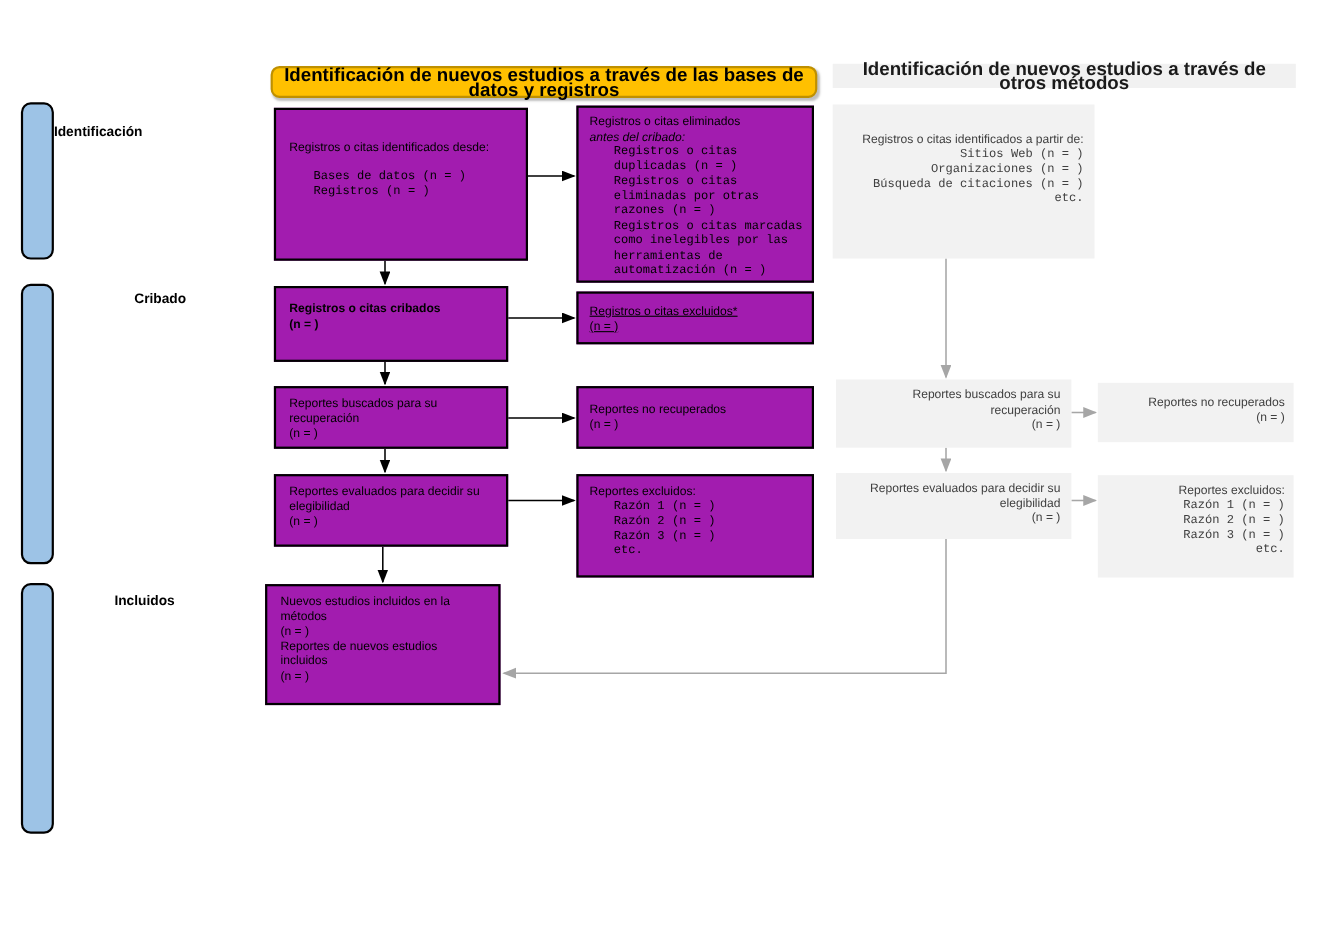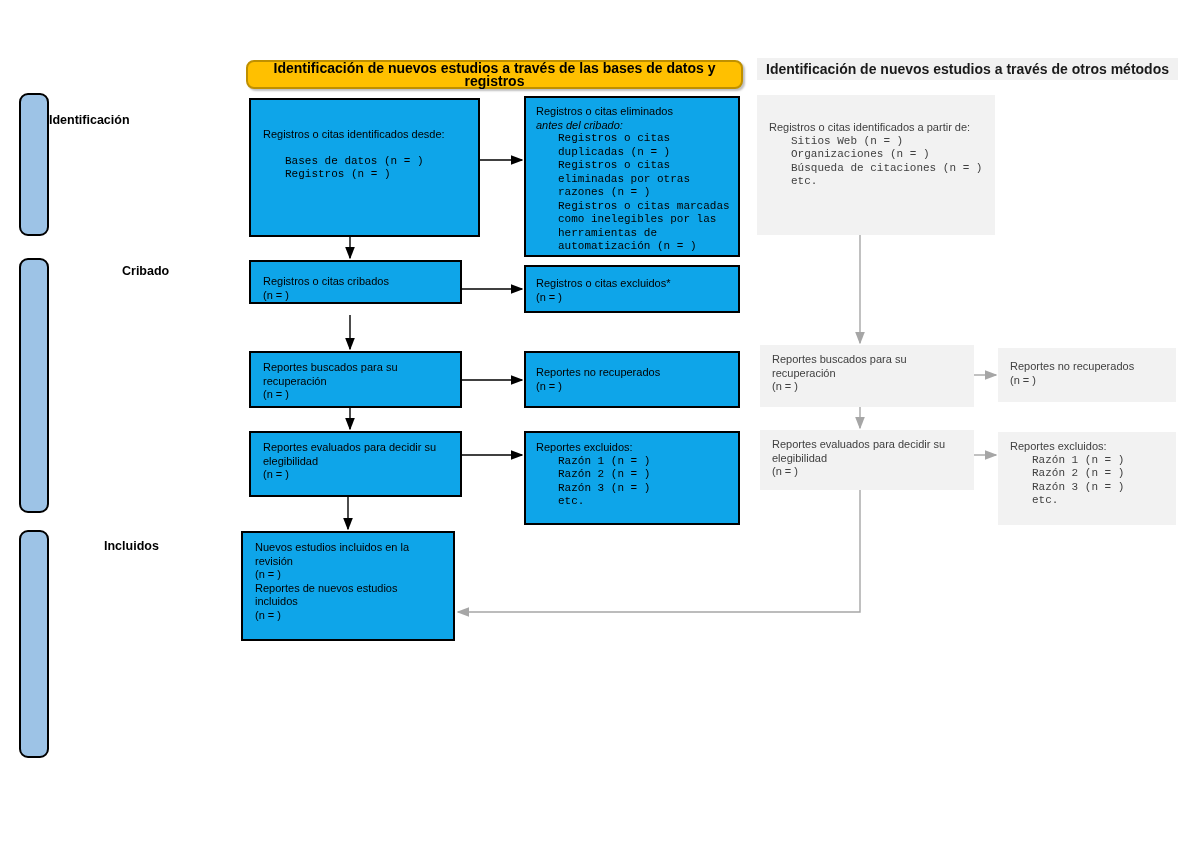--- a/index.html
+++ b/index.html
@@ -17,51 +17,51 @@
   .bar-screening      { top:258px; height:255px; }
   .bar-included       { top:530px; height:228px; }
   .stage-label { position:absolute; font-weight:bold; font-size:12.5px; white-space:nowrap; }
   .lbl-identification { left:49px;  top:101px;margin-top:12px; }
   .lbl-screening      { left:122px; top:264px; }
   .lbl-included       { left:104px; top:539px; }
 
   
   .hdr {
     position:absolute; box-sizing:border-box; display:flex; align-items:center;
-    justify-content:center; text-align:center; font-weight:bold; font-size:14px;
+    justify-content:center; text-align:center; font-weight:bold; font-size:17px;
     line-height:13px; padding:0 8px;
   }
   .hdr-yellow {
     left:246px; top:60px; width:497px; height:29px;
     background:#FFC000; border:2px solid #BF9000; border-radius:8px;
     box-shadow:2px 2px 2px rgba(0,0,0,0.25);
   }
   .hdr-gray {
     left:757px; top:58px; width:421px; height:22px;
     background:#F1F1F1; color:#1a1a1a;
   }
 
   
   .wbox, .gbox {
     position:absolute; box-sizing:border-box; font-size:11px; line-height:13.5px;
   }
-  .wbox { background:#0ea5e9; border:2px solid #000; color:#000; }
-  .gbox { background:#F2F2F2; border:none; color:#404040; }
+  .wbox { background:#a21caf; border:2px solid #000; color:#000; }
+  .gbox { background:#F2F2F2; border:none; color:#404040;text-align:right; }
   .indent { margin-left:22px;font-family:Liberation Mono, monospace; }
   .italic { font-style:italic; }
   .gap-top { margin-top:13px; }
 
   .box-a { left:249px; top:98px;  width:231px; height:139px; padding:28px 12px 0 12px; }
-  .box-b { left:249px; top:260px; width:213px; height:44px;  padding:13px 10px 0 12px; }
+  .box-b { left:249px; top:260px; width:213px; height:69px;  padding:13px 10px 0 12px;font-weight:bold; }
   .box-c { left:249px; top:351px; width:213px; height:57px;  padding:8px 10px 0 12px; }
   .box-d { left:249px; top:431px; width:213px; height:66px;  padding:8px 10px 0 12px; }
   .box-e { left:241px; top:531px; width:214px; height:110px; padding:8px 12px 0 12px; border-width:2.5px; }
 
   .box-f { left:524px; top:96px;  width:216px; height:161px; padding:7px 6px 0 10px; }
-  .box-g { left:524px; top:265px; width:216px; height:48px;  padding:10px 10px 0 10px; }
+  .box-g { left:524px; top:265px; width:216px; height:48px;  padding:10px 10px 0 10px;text-decoration:underline; }
   .box-h { left:524px; top:351px; width:216px; height:57px;  padding:13px 10px 0 10px; }
   .box-i { left:524px; top:431px; width:216px; height:94px;  padding:8px 10px 0 10px; }
 
   .box-j { left:757px; top:95px;  width:238px; height:140px; padding:26px 10px 0 12px; }
   .box-k { left:760px; top:345px; width:214px; height:62px;  padding:8px 10px 0 12px; }
   .box-l { left:760px; top:430px; width:214px; height:60px;  padding:8px 10px 0 12px; }
 
   .box-m { left:998px; top:348px; width:178px; height:54px;  padding:12px 8px 0 12px; }
   .box-n { left:998px; top:432px; width:178px; height:93px;  padding:8px 8px 0 12px; }
 
@@ -122,21 +122,21 @@
     <div>Reportes buscados para su recuperación</div>
     <div>(n = )</div>
   </div>
 
   <div class="wbox box-d">
     <div>Reportes evaluados para decidir su elegibilidad</div>
     <div>(n = )</div>
   </div>
 
   <div class="wbox box-e">
-    <div>Nuevos estudios incluidos en la revisión</div>
+    <div>Nuevos estudios incluidos en la métodos</div>
     <div>(n = )</div>
     <div>Reportes de nuevos estudios incluidos</div>
     <div>(n = )</div>
   </div>
 
   <div class="wbox box-f">
     <div>Registros o citas eliminados</div>
     <div class="italic">antes del cribado:</div>
     <div class="indent">Registros o citas duplicadas (n = )</div>
     <div class="indent">Registros o citas eliminadas por otras razones (n = )</div>

